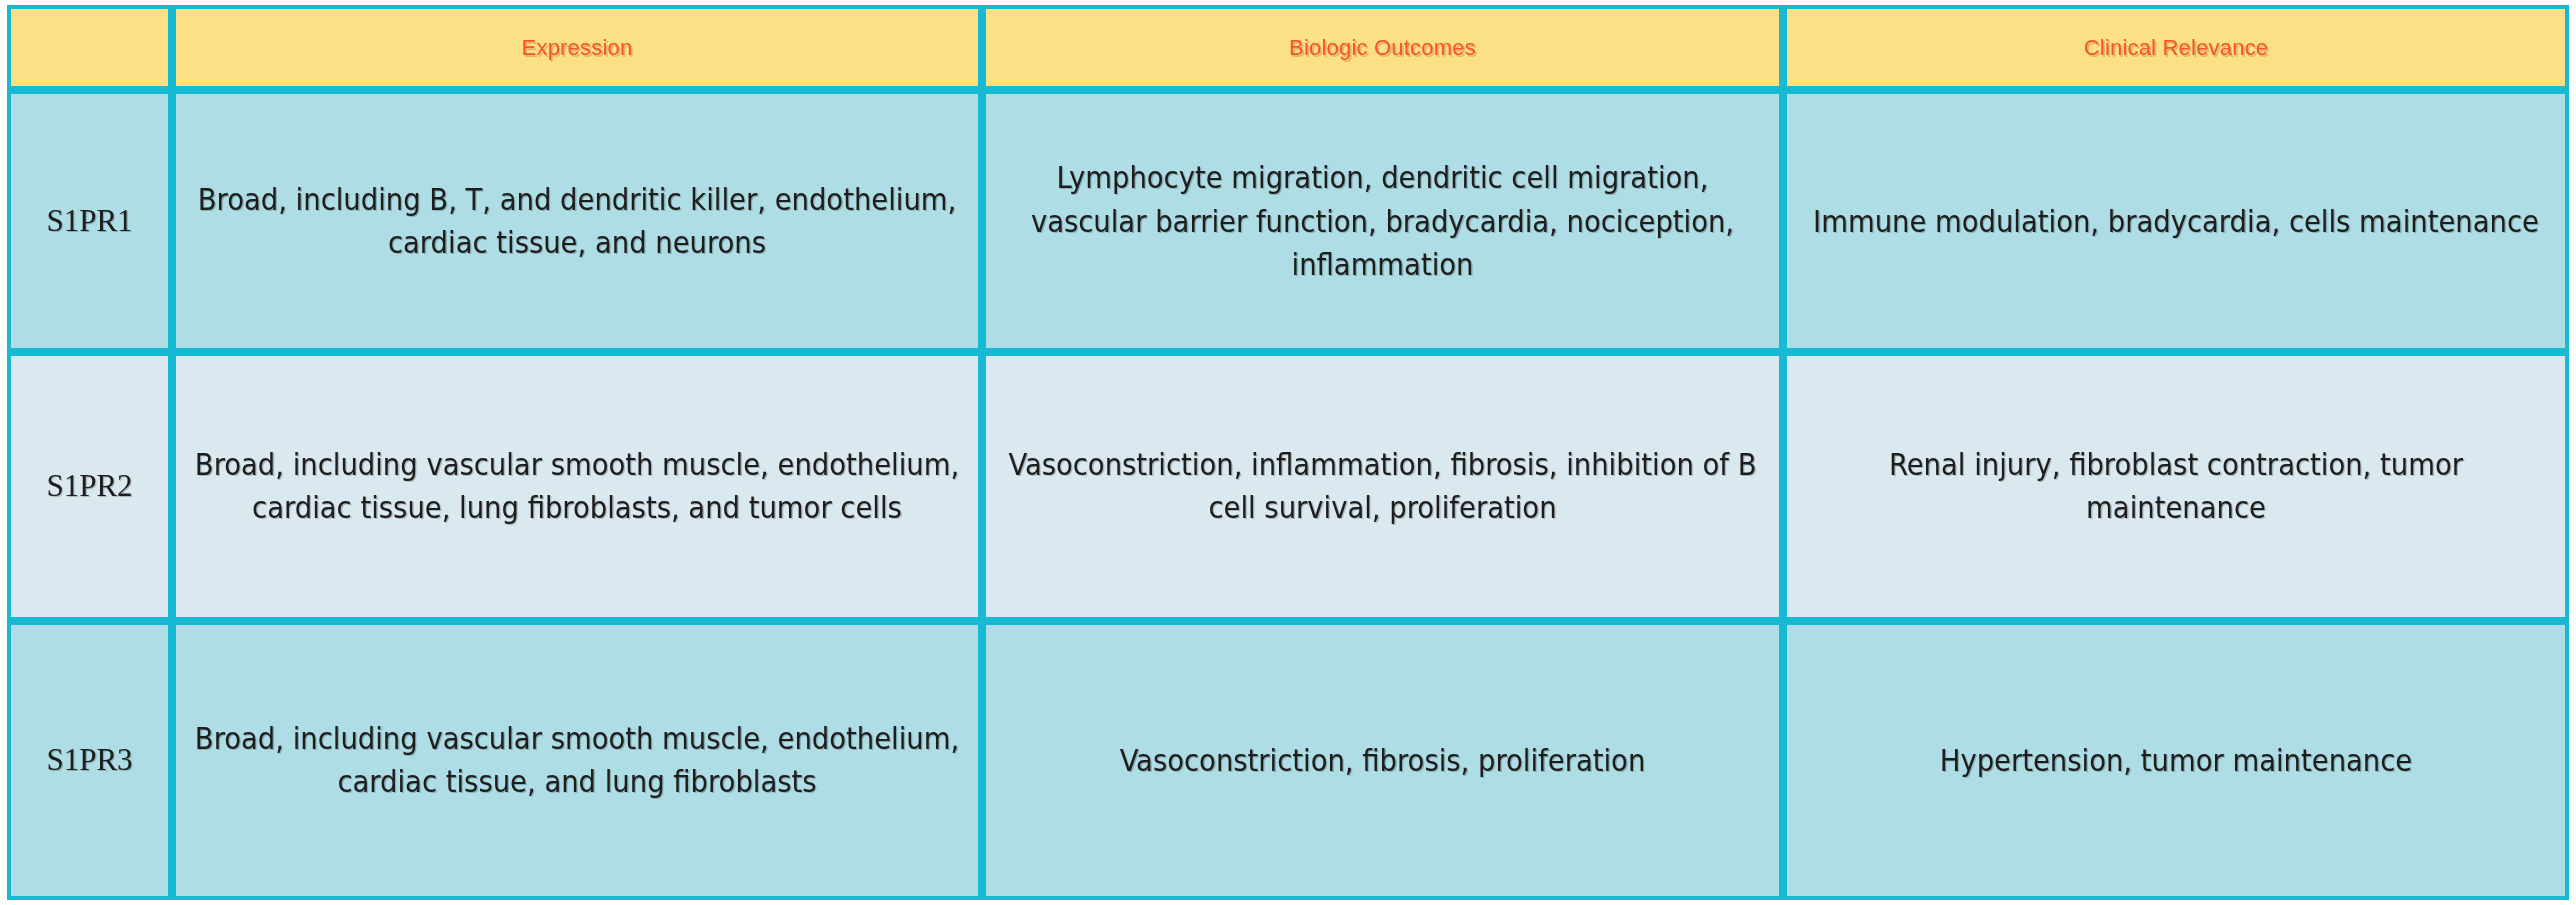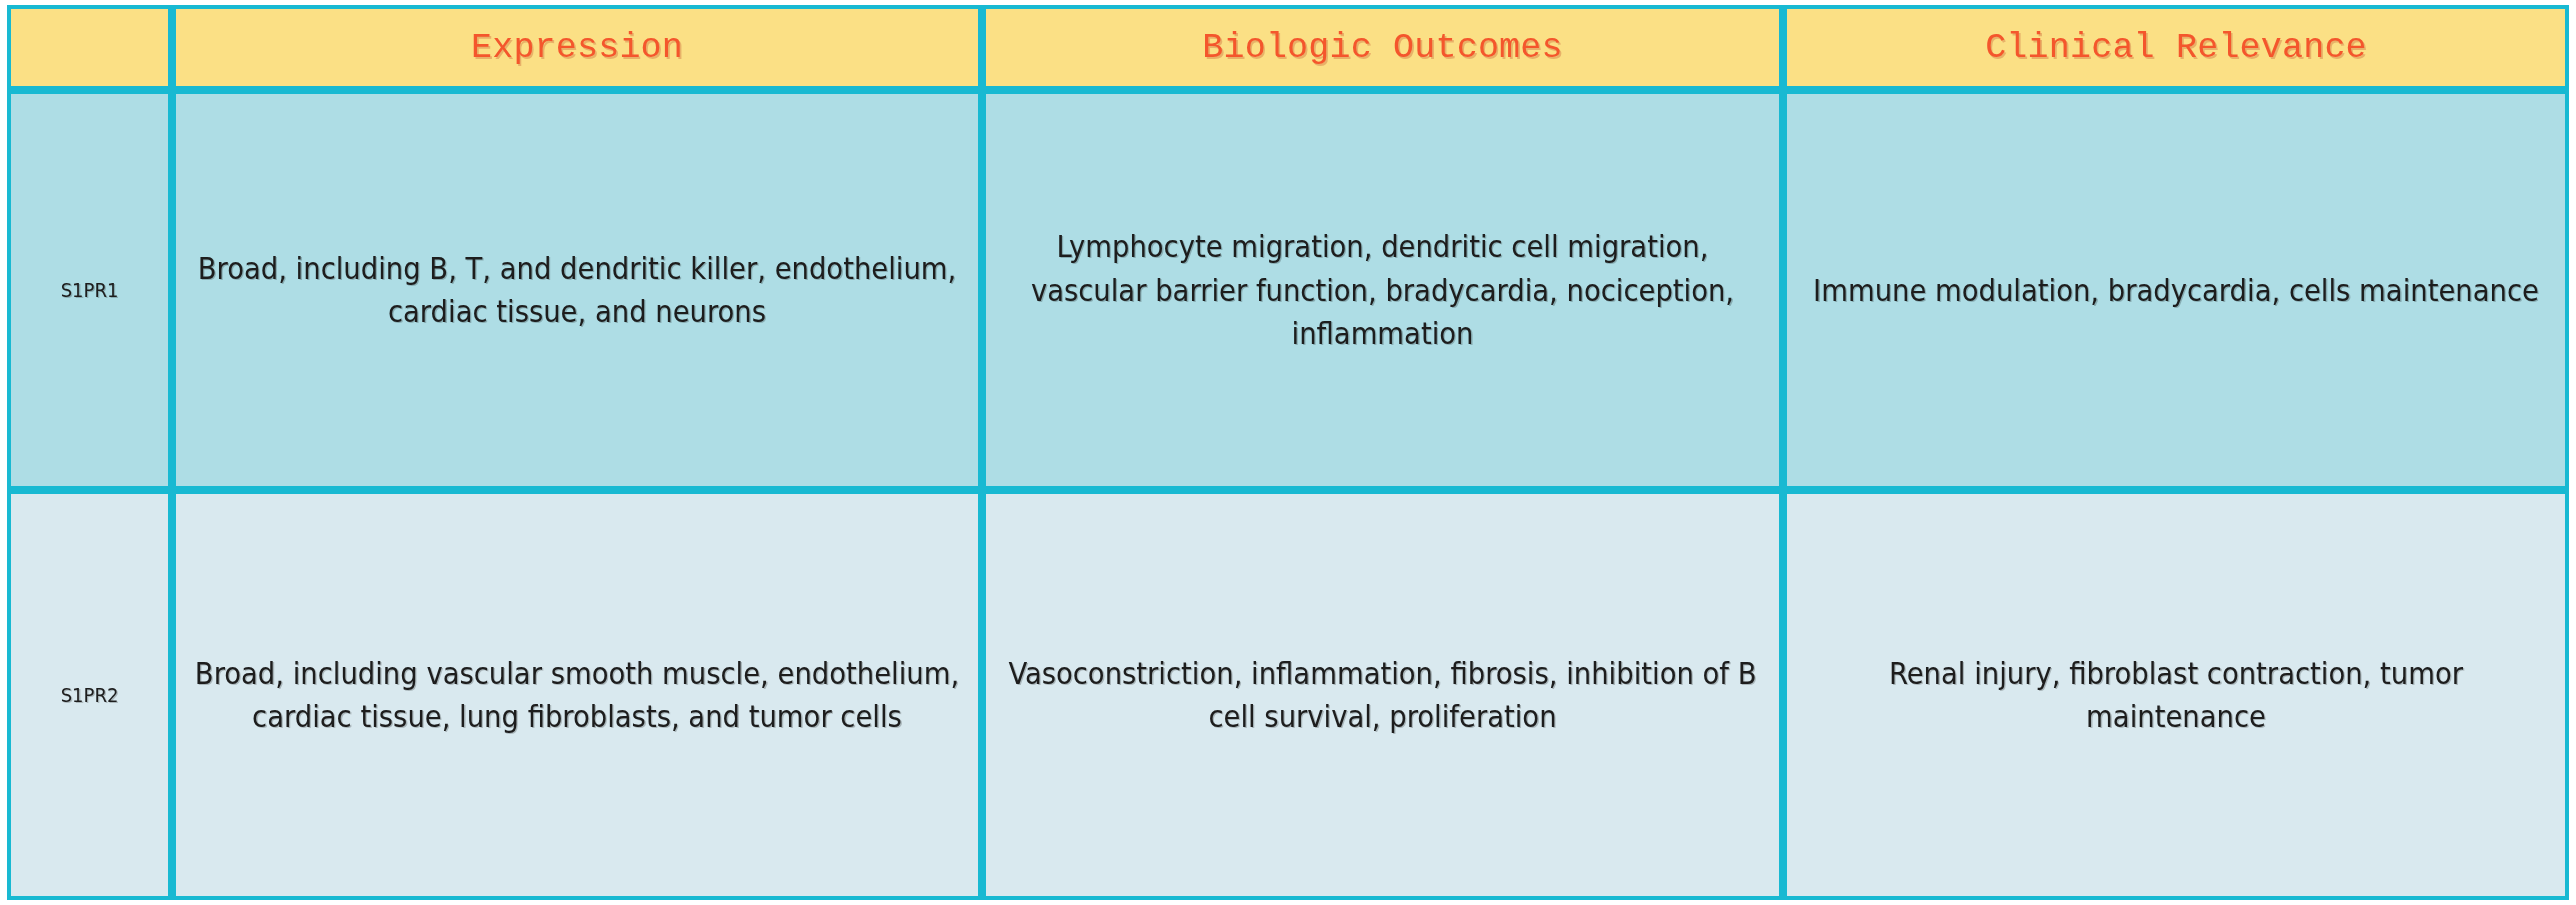--- a/index.html
+++ b/index.html
@@ -45,24 +45,24 @@
   
   col.c-receptor { width: 165px; }
   col.c-expression { width: 810px; }
   col.c-biologic { width: 801px; }
   col.c-clinical { width: 786px; }
 
   
   thead th {
     background: #fbe085;
     color: #f4562c;
-    font-size: 35px;
+    font-size: 22px;
     font-weight: bold;
     letter-spacing: 0.2px;
-    font-family: Liberation Mono, monospace;
+    font-family: Liberation Sans, sans-serif;
     font-stretch: condensed;
     text-shadow: 1.7px 1.7px 0 rgba(190, 70, 40, 0.30);
     height: 85px;
   }
   thead th.corner-cell {
     background: #fbe085;
   }
 
   
   tbody td {
@@ -71,24 +71,25 @@
     color: #1d1d1d;
     font-family: "DejaVu Sans", "Liberation Sans", sans-serif;
     font-stretch: condensed;
     text-shadow: 1.3px 1.3px 0 rgba(0,0,0,0.22);
   }
 
   tbody tr.row-dark td { background: #aedde5; }
   tbody tr.row-light td { background: #d9e9ef; }
 
   td.receptor-cell {
-    font-size: 20px;
+    font-size: 31px;
     text-align: left;
     padding-left: 17.4px;
     white-space: nowrap;
+    font-family: Liberation Serif, serif;
   }
 
   
   tr.r1 td { height: 163px; }
   tr.r2 td { height: 167px; }
   tr.r3 td { height: 174px; }
   tr.r4 td { height: 135px; }
   tr.r5 td { height: 127px; }
 </style>
 </head>
@@ -116,16 +117,22 @@
         <td>Broad, including B, T, and dendritic killer, endothelium, cardiac tissue, and neurons</td>
         <td>Lymphocyte migration, dendritic cell migration, vascular barrier function, bradycardia, nociception, inflammation</td>
         <td>Immune modulation, bradycardia, cells maintenance</td>
       </tr>
       <tr class="row-light r2">
         <td class="receptor-cell">S1PR2</td>
         <td>Broad, including vascular smooth muscle, endothelium, cardiac tissue, lung fibroblasts, and tumor cells</td>
         <td>Vasoconstriction, inflammation, fibrosis, inhibition of B cell survival, proliferation</td>
         <td>Renal injury, fibroblast contraction, tumor maintenance</td>
       </tr>
+      <tr class="row-dark r3">
+        <td class="receptor-cell">S1PR3</td>
+        <td>Broad, including vascular smooth muscle, endothelium, cardiac tissue, and lung fibroblasts</td>
+        <td>Vasoconstriction, fibrosis, proliferation</td>
+        <td>Hypertension, tumor maintenance</td>
+      </tr>
     </tbody>
   </table>
 </div>
 
 
 </body></html>

